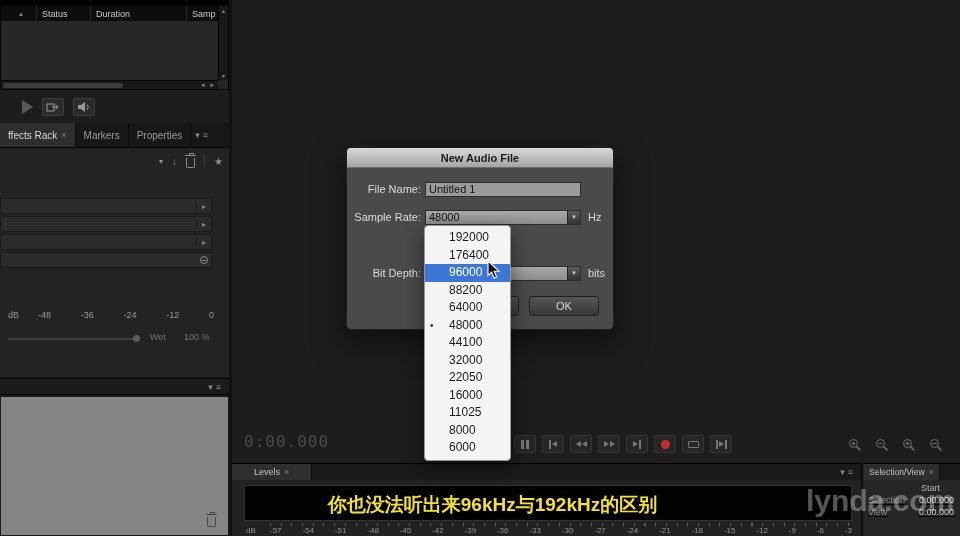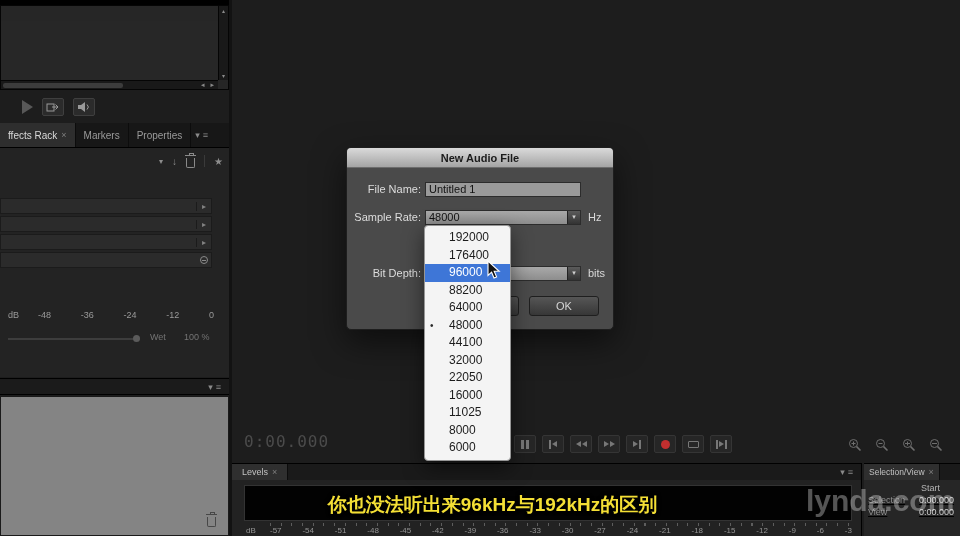--- a/index.html
+++ b/index.html
@@ -99,21 +99,21 @@
   
   .sr-menu { position:absolute; left:424px; top:225px; width:87px; background:#f4f4f4; border:1px solid #969696; border-radius:4px; padding:3px 0; box-shadow:0 7px 20px rgba(0,0,0,.5); z-index:30; }
   .sr-item { height:17.5px; line-height:17.5px; font-size:12px; color:#1c1c1c; padding-left:24px; position:relative; }
   .sr-item.hl { background:#3e76d7; color:#fff; }
   .sr-bullet { position:absolute; left:5px; top:0; font-size:10px; color:#2a2a2a; }
   .cursor { position:absolute; left:487px; top:260px; z-index:40; }
 
   
   .levels-panel { position:absolute; left:232px; top:463px; width:630px; height:73px; background:#222; border-top:1px solid #000; border-right:1px solid #000; }
   .ptab-strip { height:16px; background:#1a1a1a; display:flex; align-items:stretch; }
-  .panel-tab { background:#2f2f2f; padding:0 10px; font-size:9px; color:#c2c2c2; display:flex; align-items:center; gap:4px; border-right:1px solid #0c0c0c; }
+  .panel-tab { background:#2f2f2f; padding:0 22px; font-size:9px; color:#c2c2c2; display:flex; align-items:center; gap:4px; border-right:1px solid #0c0c0c; }
   .meter { position:absolute; left:12px; top:21px; width:608px; height:36px; background:#020202; border:1px solid #333; }
   .lvl-ruler { position:absolute; left:12px; top:59px; width:610px; height:13px; }
   .lvl-line { position:absolute; left:26px; right:2px; top:0; height:3px; background:repeating-linear-gradient(90deg,#5d5d5d 0 1px,transparent 1px 10.7px); }
   .lvl-db { position:absolute; left:2px; top:3px; font-size:8px; color:#949494; }
   .lvl-ticks { position:absolute; left:26px; right:2px; top:3px; display:flex; justify-content:space-between; font-size:8px; color:#949494; }
 
   
   .sv-panel { position:absolute; left:864px; top:463px; width:96px; height:73px; background:#262626; border-top:1px solid #000; }
   .sv-panel .panel-tab { font-size:8.5px; padding:0 5px; }
   .sv-header { text-align:right; padding-right:20px; color:#b5b5b5; font-size:9px; margin-top:3px; }
@@ -126,20 +126,26 @@
   .watermark { position:absolute; left:806px; top:484px; z-index:50; color:rgba(255,255,255,0.33); font-size:30px; font-weight:bold; letter-spacing:0; }
 </style>
 </head>
 <body>
 
 <div class="stage">
   <div class="topbar"></div>
   <div class="col-divider"></div>
 
   <div class="files-panel">
+    <div class="fp-header">
+      <span class="fp-cell fp-c0">▴</span>
+      <span class="fp-cell fp-c1">Status</span>
+      <span class="fp-cell fp-c2">Duration</span>
+      <span class="fp-cell fp-c3">Samp</span>
+    </div>
     <div class="fp-body"></div>
     <div class="fp-vscroll">
       <span>▴</span>
       <span>▾</span>
     </div>
     <div class="fp-hscroll">
       <span class="fp-hthumb"></span>
       <span class="fp-harrows">
         <span>◂</span>
         <span>▸</span>

